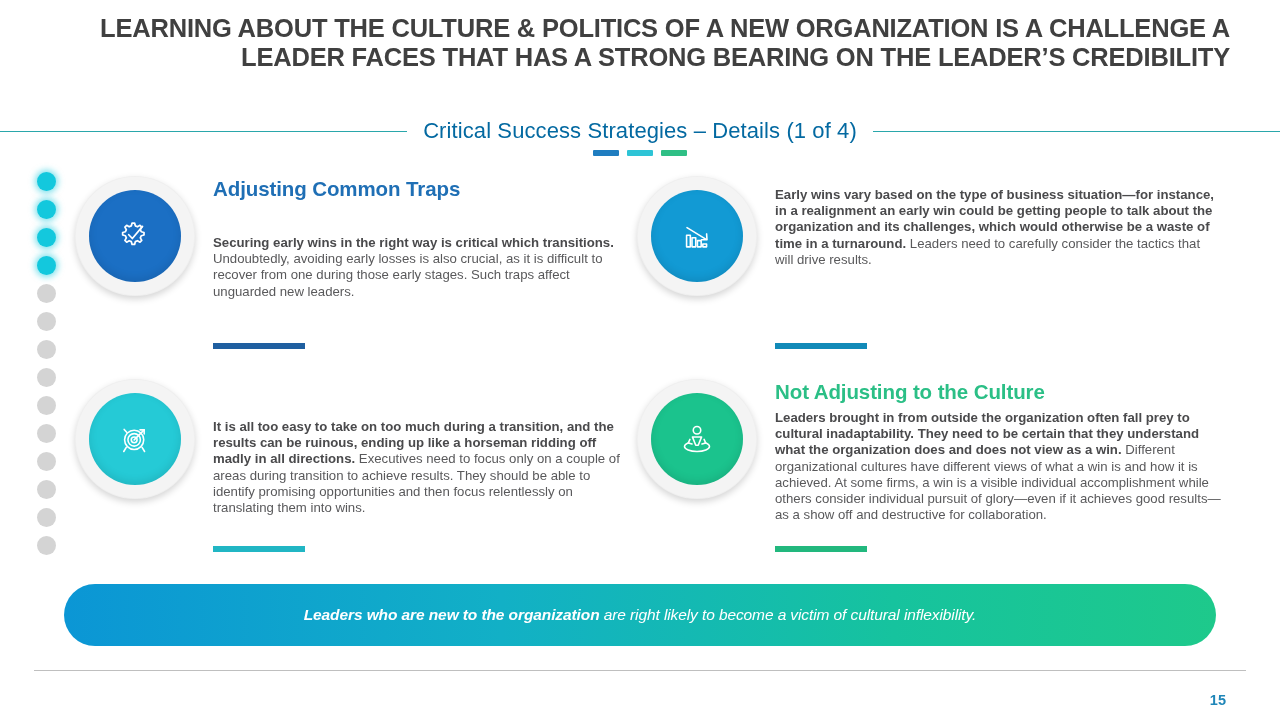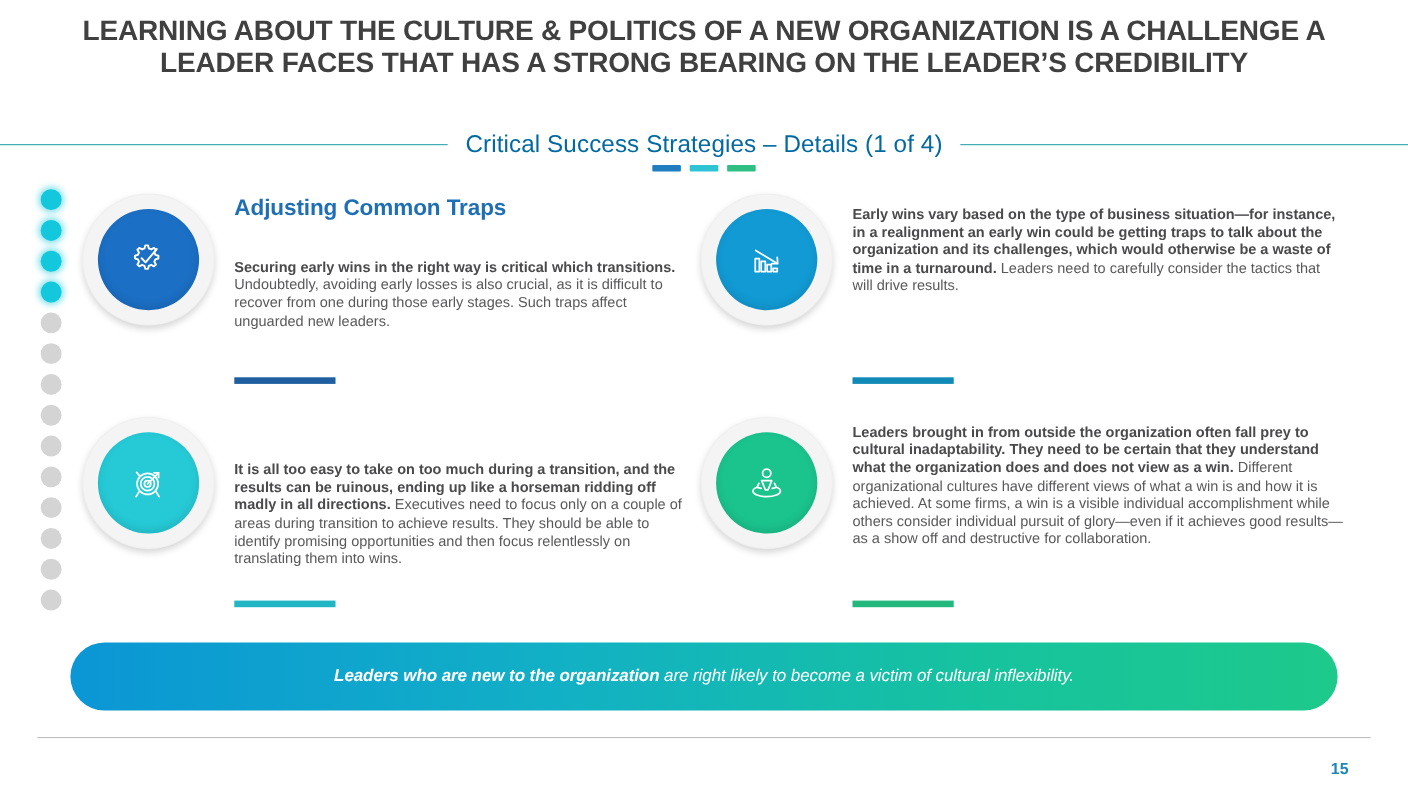--- a/index.html
+++ b/index.html
@@ -15,21 +15,21 @@
     font-family: "Liberation Sans", sans-serif;
     -webkit-font-smoothing: antialiased;
   }
 
   
   .slide-title {
     position: absolute;
     left: 50px;
     top: 14px;
     width: 1180px;
-    text-align: center;
+    text-align: right;
     font-family: "Liberation Sans", sans-serif;
     font-weight: bold;
     font-size: 25.5px;
     line-height: 29px;
     letter-spacing: -0.2px;
     color: #404040;
   }
 
   .subtitle-row {
     position: absolute;
@@ -268,21 +268,21 @@
           <polyline points="35.5,21.5 36,28.5 29.5,28.5"></polyline>
           <rect x="11.5" y="23" width="4.5" height="14"></rect>
           <rect x="18" y="26" width="4.5" height="11"></rect>
           <rect x="24.5" y="29.5" width="4.5" height="7.5"></rect>
           <rect x="31" y="33.5" width="4.5" height="3.5"></rect>
         </svg>
       </span>
     </div>
   </div>
   <div class="card-body">
-    <p class="card-text"><span class="lead">Early wins vary based on the type of business situation—for instance, in a realignment an early win could be getting traps to talk about the organization and its challenges, which would otherwise be a waste of time in a turnaround.</span><span>  Leaders need to carefully consider the tactics that will drive results.</span></p>
+    <p class="card-text"><span class="lead">Early wins vary based on the type of business situation—for instance, in a realignment an early win could be getting people to talk about the organization and its challenges, which would otherwise be a waste of time in a turnaround.</span><span>  Leaders need to carefully consider the tactics that will drive results.</span></p>
   </div>
   <div class="card-underline" style="background:#128ab8"></div>
 </div>
 
 <div class="card c3">
   <div class="circle-wrap">
     <div class="circle-inner" style="background:#25cad6">
       <span>
         <svg width="40" height="40" viewBox="0 0 48 48" fill="none" stroke="#ffffff" stroke-width="1.9" stroke-linecap="round" stroke-linejoin="round">
           <circle cx="23" cy="25" r="11.5"></circle>
@@ -311,20 +311,21 @@
           <circle cx="24" cy="13.5" r="4.5"></circle>
           <path d="M18.5 21.5h11l-4 10h-3z"></path>
           <path d="M14 28.5c-3.2 1.1-5 2.7-5 4.5 0 3.3 6.7 6 15 6s15-2.7 15-6c0-1.8-1.8-3.4-5-4.5"></path>
           <polyline points="15.5,24.5 13.5,28.8 18,30"></polyline>
           <polyline points="32.5,24.5 34.5,28.8 30,30"></polyline>
         </svg>
       </span>
     </div>
   </div>
   <div class="card-body">
+    <div class="card-heading" style="color:#2bbf86">Not Adjusting to the Culture</div>
     <p class="card-text"><span class="lead">Leaders brought in from outside the organization often fall prey to cultural inadaptability.  They need to be certain that they understand what the organization does and does not view as a win.</span><span>  Different organizational cultures have different views of what a win is and how it is achieved.  At some firms, a win is a visible individual accomplishment while others consider individual pursuit of glory—even if it achieves good results—as a show off and destructive for collaboration.</span></p>
   </div>
   <div class="card-underline" style="background:#22b87e"></div>
 </div>
 
 <div class="banner">
   <div class="banner-text"><span class="strong">Leaders who are new to the organization</span><span> are right likely to become a victim of cultural inflexibility.</span></div>
 </div>
 
 <div class="footer-rule"></div>

